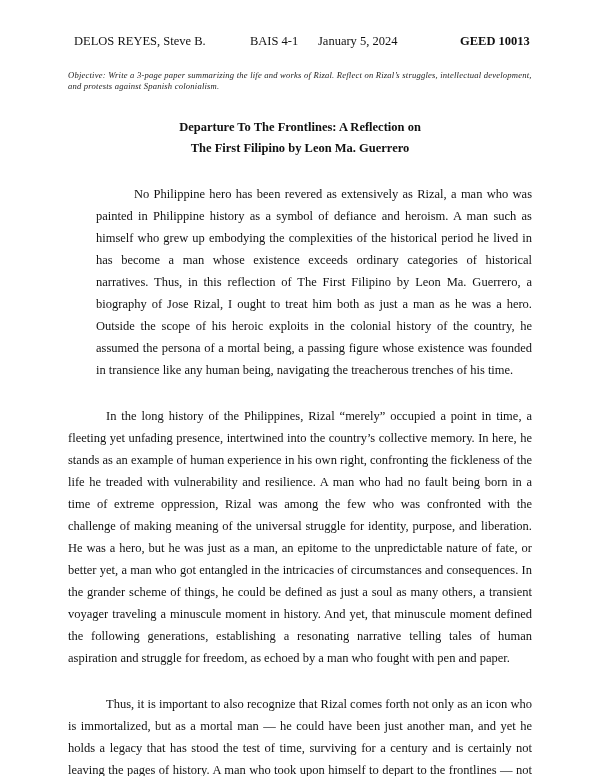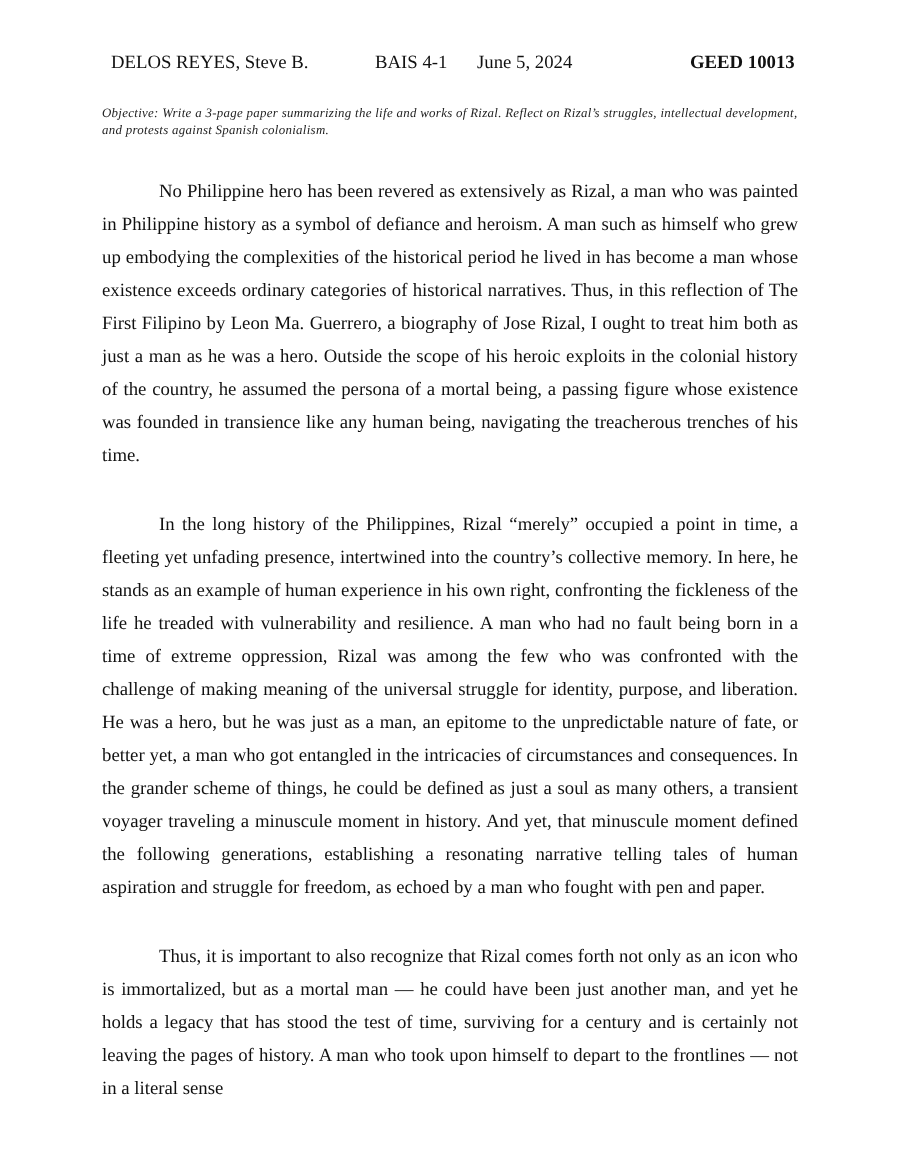--- a/index.html
+++ b/index.html
@@ -50,36 +50,40 @@
   }
   .body-para {
     margin: 24px 0 0 0;
     font-size: 12.5px;
     line-height: 22px;
     text-align: justify;
     text-indent: 38px;
     hyphens: none;
     -webkit-hyphens: none;
   }
-  .body-para.first { margin-top: 24px; }
+  .body-para.first { margin-top: 24px; margin-left: 28px; }
 </style>
 </head>
 <body>
 
 <div class="page">
 
   <div class="doc-header">
     <span class="h-name">DELOS REYES, Steve B.</span>
     <span class="h-section">BAIS 4-1</span>
-    <span class="h-date">June 5, 2024</span>
+    <span class="h-date">January 5, 2024</span>
     <span class="h-course">GEED 10013</span>
   </div>
 
   <p class="objective">Objective: Write a 3-page paper summarizing the life and works of Rizal. Reflect on Rizal’s struggles, intellectual development, and protests against Spanish colonialism.</p>
 
+  <h1 class="title">
+    <span>Departure To The Frontlines: A Reflection on</span><br>
+    <span>The First Filipino by Leon Ma. Guerrero</span>
+  </h1>
 
   <div class="essay-body">
     <p class="body-para first">No Philippine hero has been revered as extensively as Rizal, a man who was painted in Philippine history as a symbol of defiance and heroism. A man such as himself who grew up embodying the complexities of the historical period he lived in has become a man whose existence exceeds ordinary categories of historical narratives. Thus, in this reflection of The First Filipino by Leon Ma. Guerrero, a biography of Jose Rizal, I ought to treat him both as just a man as he was a hero. Outside the scope of his heroic exploits in the colonial history of the country, he assumed the persona of a mortal being, a passing figure whose existence was founded in transience like any human being, navigating the treacherous trenches of his time.</p>
     <p class="body-para">In the long history of the Philippines, Rizal “merely” occupied a point in time, a fleeting yet unfading presence, intertwined into the country’s collective memory. In here, he stands as an example of human experience in his own right, confronting the fickleness of the life he treaded with vulnerability and resilience. A man who had no fault being born in a time of extreme oppression, Rizal was among the few who was confronted with the challenge of making meaning of the universal struggle for identity, purpose, and liberation. He was a hero, but he was just as a man, an epitome to the unpredictable nature of fate, or better yet, a man who got entangled in the intricacies of circumstances and consequences. In the grander scheme of things, he could be defined as just a soul as many others, a transient voyager traveling a minuscule moment in history. And yet, that minuscule moment defined the following generations, establishing a resonating narrative telling tales of human aspiration and struggle for freedom, as echoed by a man who fought with pen and paper.</p>
     <p class="body-para">Thus, it is important to also recognize that Rizal comes forth not only as an icon who is immortalized, but as a mortal man — he could have been just another man, and yet he holds a legacy that has stood the test of time, surviving for a century and is certainly not leaving the pages of history. A man who took upon himself to depart to the frontlines — not in a literal sense</p>
   </div>
 
 </div>
 
 </body></html>

